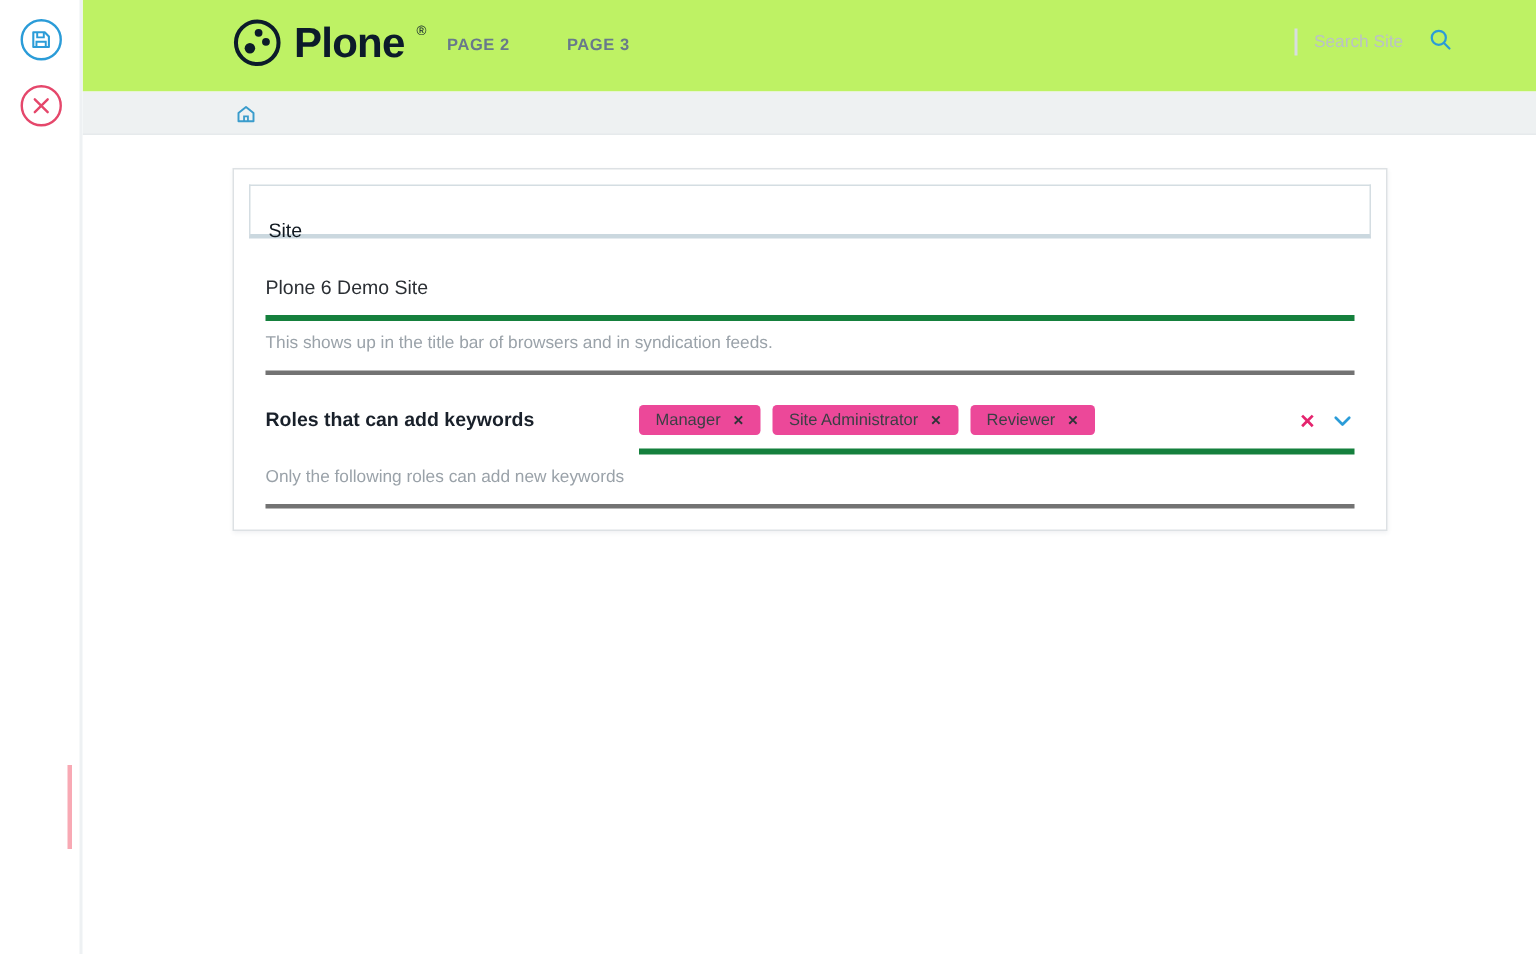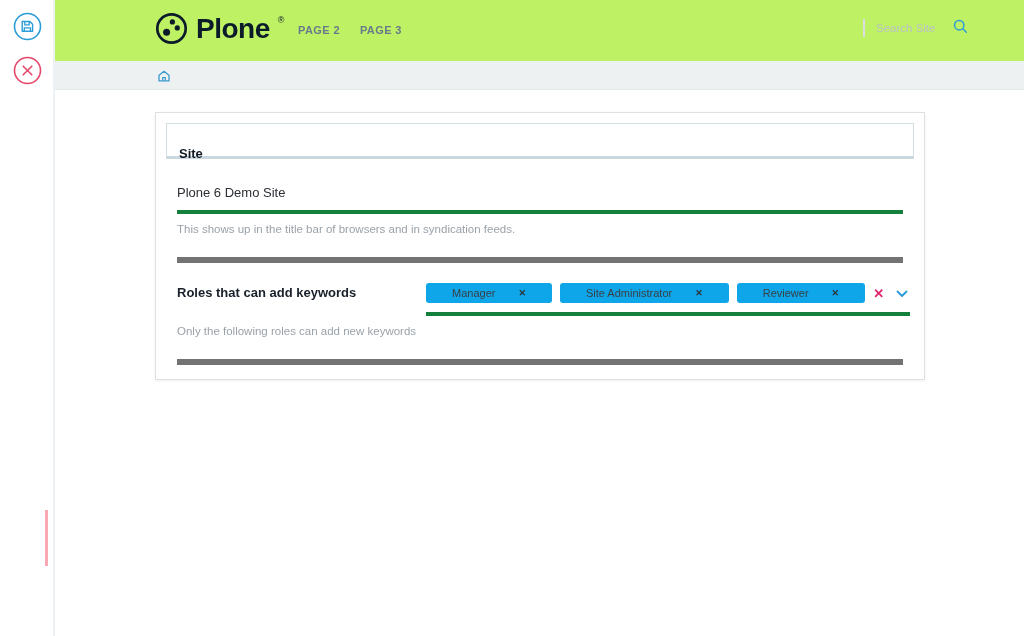--- a/index.html
+++ b/index.html
@@ -13,49 +13,49 @@
   .tool-btn { position:absolute; left:13px; width:29px; height:29px; border:none; background:transparent; padding:0; cursor:pointer; }
   .tool-btn.save { top:12px; }
   .tool-btn.close { top:56px; }
   .pink-line { position:absolute; left:45px; top:510px; width:3px; height:56px; background:#f8a9b4; }
 
   
   .header { position:absolute; left:55px; top:0; width:969px; height:61px; background:#bef264; }
   .logo { position:absolute; left:100px; top:12px; display:flex; align-items:flex-start; gap:8px; text-decoration:none; }
   .logo-text { font-size:28px; font-weight:700; color:#0c1b2a; letter-spacing:-0.5px; line-height:34px; }
   .logo-reg { font-size:9px; color:#0c1b2a; margin-top:3px; }
-  .nav { position:absolute; left:243px; top:0; height:59px; display:flex; align-items:center; gap:20px; }
+  .nav { position:absolute; left:243px; top:0; height:59px; display:flex; align-items:center; gap:38px; }
   .nav a { font-size:11px; font-weight:700; letter-spacing:0.4px; color:#68798b; text-decoration:none; }
   .search { position:absolute; left:808px; top:0; height:56px; display:flex; align-items:center; gap:11px; }
   .search-divider { width:2px; height:18px; background:#d8dde0; }
   .search-input { border:none; outline:none; width:62px; font-size:11.5px; font-family:"Liberation Sans",sans-serif; color:#4a5560; background:transparent; }
   .search-input::placeholder { color:#bac1c7; }
   .search-btn { border:none; background:transparent; padding:0; margin-left:4px; cursor:pointer; display:flex; }
 
   
   .breadcrumb { position:absolute; left:55px; top:61px; width:969px; height:29px; background:#eef1f2; border-bottom:1px solid #e6eaec; }
   .home-link { position:absolute; left:102px; top:8px; display:flex; cursor:pointer; background:transparent; border:none; padding:0; }
 
   
   .card { position:absolute; left:155px; top:112px; width:770px; background:#fff; border:1px solid #dde1e4; box-shadow:0 1px 3px rgba(40,60,80,0.07); padding-bottom:14px; }
   .legend-box { margin:10px; height:36px; border:1px solid #d4dde2; border-bottom:3px solid #cbd8df; display:flex; align-items:center; padding-left:12px; }
-  .legend-text { font-size:13px; font-weight:700; color:#101820;margin-top:27px; }
+  .legend-text { font-size:13px; font-weight:400; color:#101820;margin-top:27px; }
 
   .fields { padding:0 21px; }
   .form-field.first { margin-top:24px; }
   .form-field.second { margin-top:20px; }
   .field-row { display:flex; align-items:flex-start; }
   .field-label { width:249px; flex:0 0 249px; font-size:13px; font-weight:700; color:#19202a; padding-top:2px; }
   .req-dot { display:inline-block; width:7px; height:7px; border-radius:50%; background:#e5246e; margin-left:5px; vertical-align:middle; }
   .field-control { flex:1; border-bottom:4px solid #15803d; padding-bottom:9px; }
   .text-input { border:none; outline:none; width:100%; font-size:13px; color:#2b2f34; font-family:"Liberation Sans",sans-serif; background:transparent; padding:0; }
-  .field-help { font-size:11.5px; color:#9aa2a9; padding:9px 0 22px; border-bottom:6px solid #737373; }
+  .field-help { font-size:11.5px; color:#9aa2a9; padding:9px 0 12px; border-bottom:3px solid #737373; }
 
   .select-control { display:flex; align-items:center; gap:8px; }
-  .tag { display:inline-flex; align-items:center; gap:23px; background:#0ea5e9; border-radius:3px; padding:4px 26px; font-size:11px; color:#3a3f44; white-space:nowrap; }
+  .tag { display:inline-flex; align-items:center; gap:8px; background:#ec4899; border-radius:3px; padding:4px 11px; font-size:11px; color:#3a3f44; white-space:nowrap; }
   .tag-x { font-size:9px; font-weight:700; color:#2e3338; cursor:pointer; line-height:1; }
   .select-controls { margin-left:auto; display:flex; align-items:center; gap:12px; padding-right:2px; }
   .clear-x { font-size:13px; font-weight:600; color:#e5246e; cursor:pointer; line-height:1; }
   .dd-btn { border:none; background:transparent; padding:0; cursor:pointer; display:flex; }
 </style>
 </head>
 <body>
 
 <div class="screen">
 

